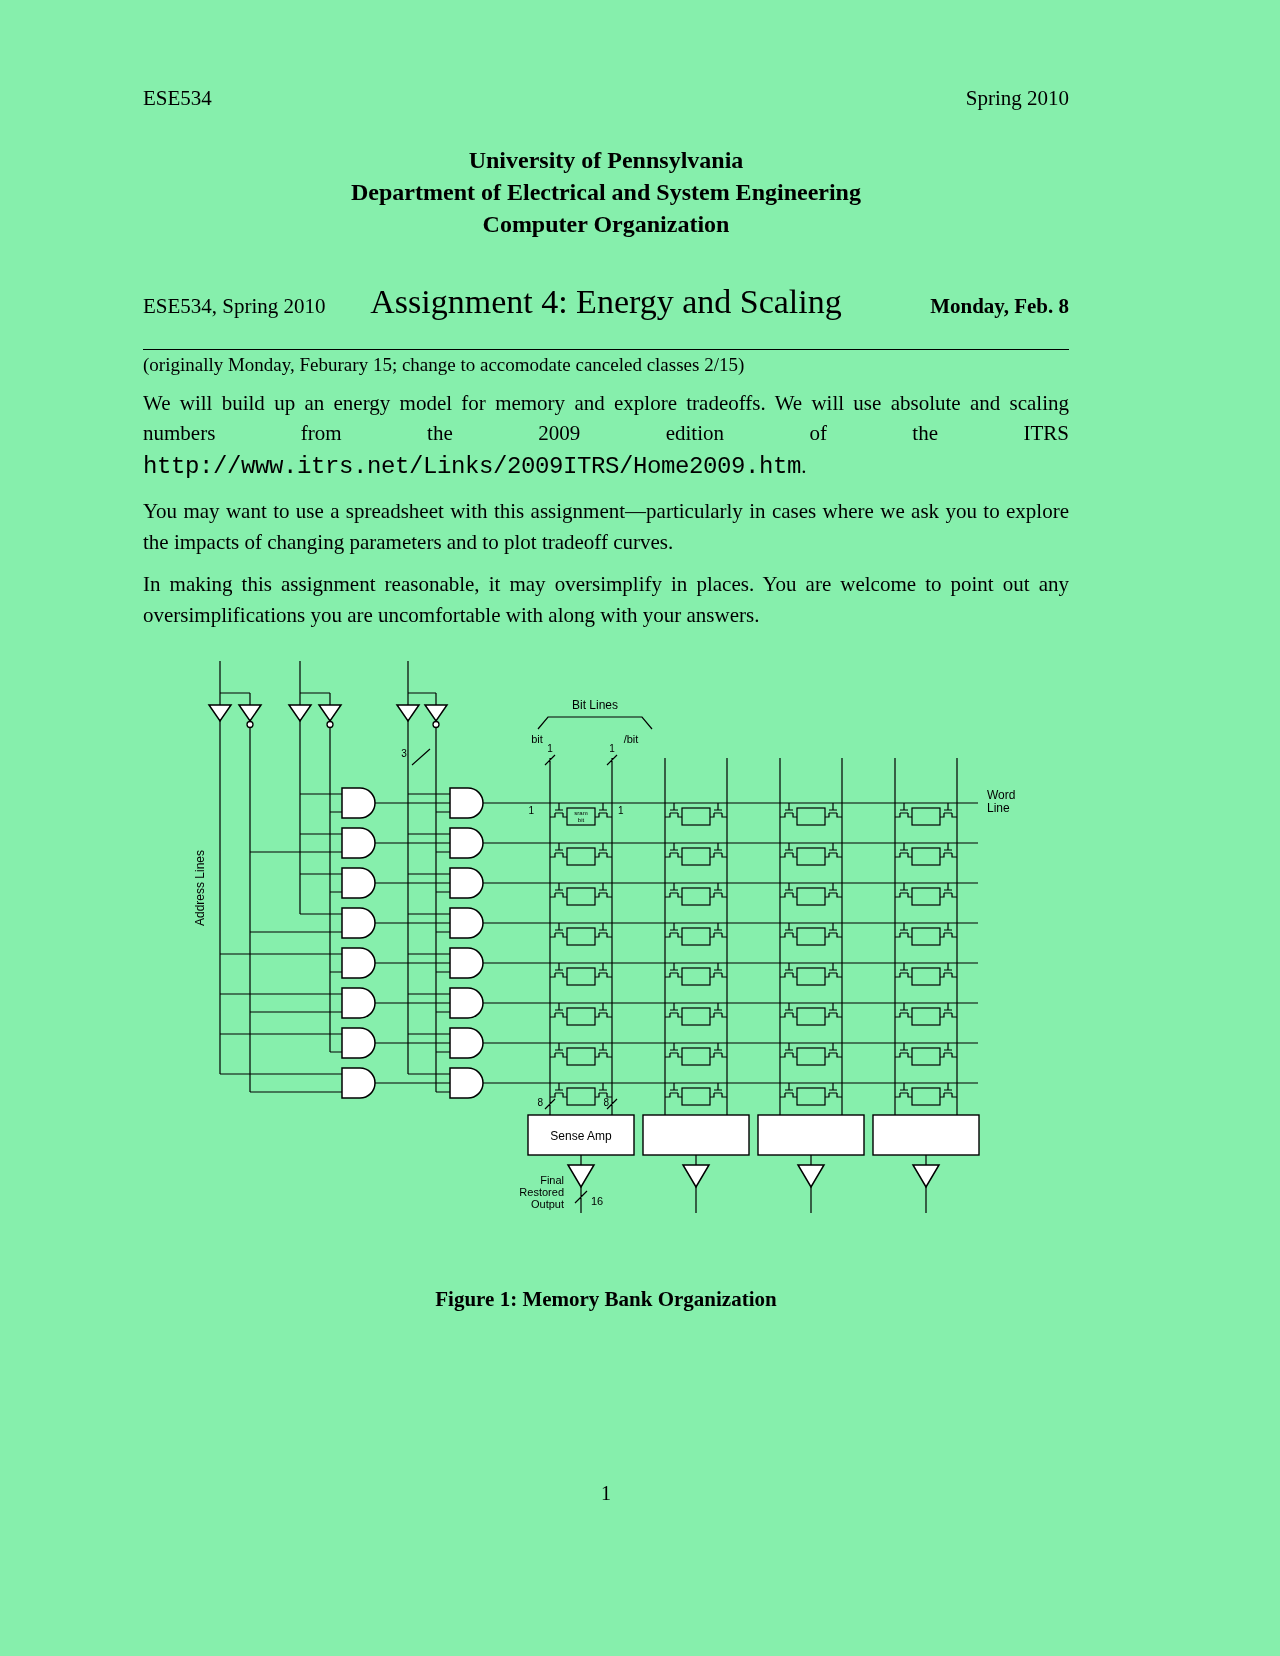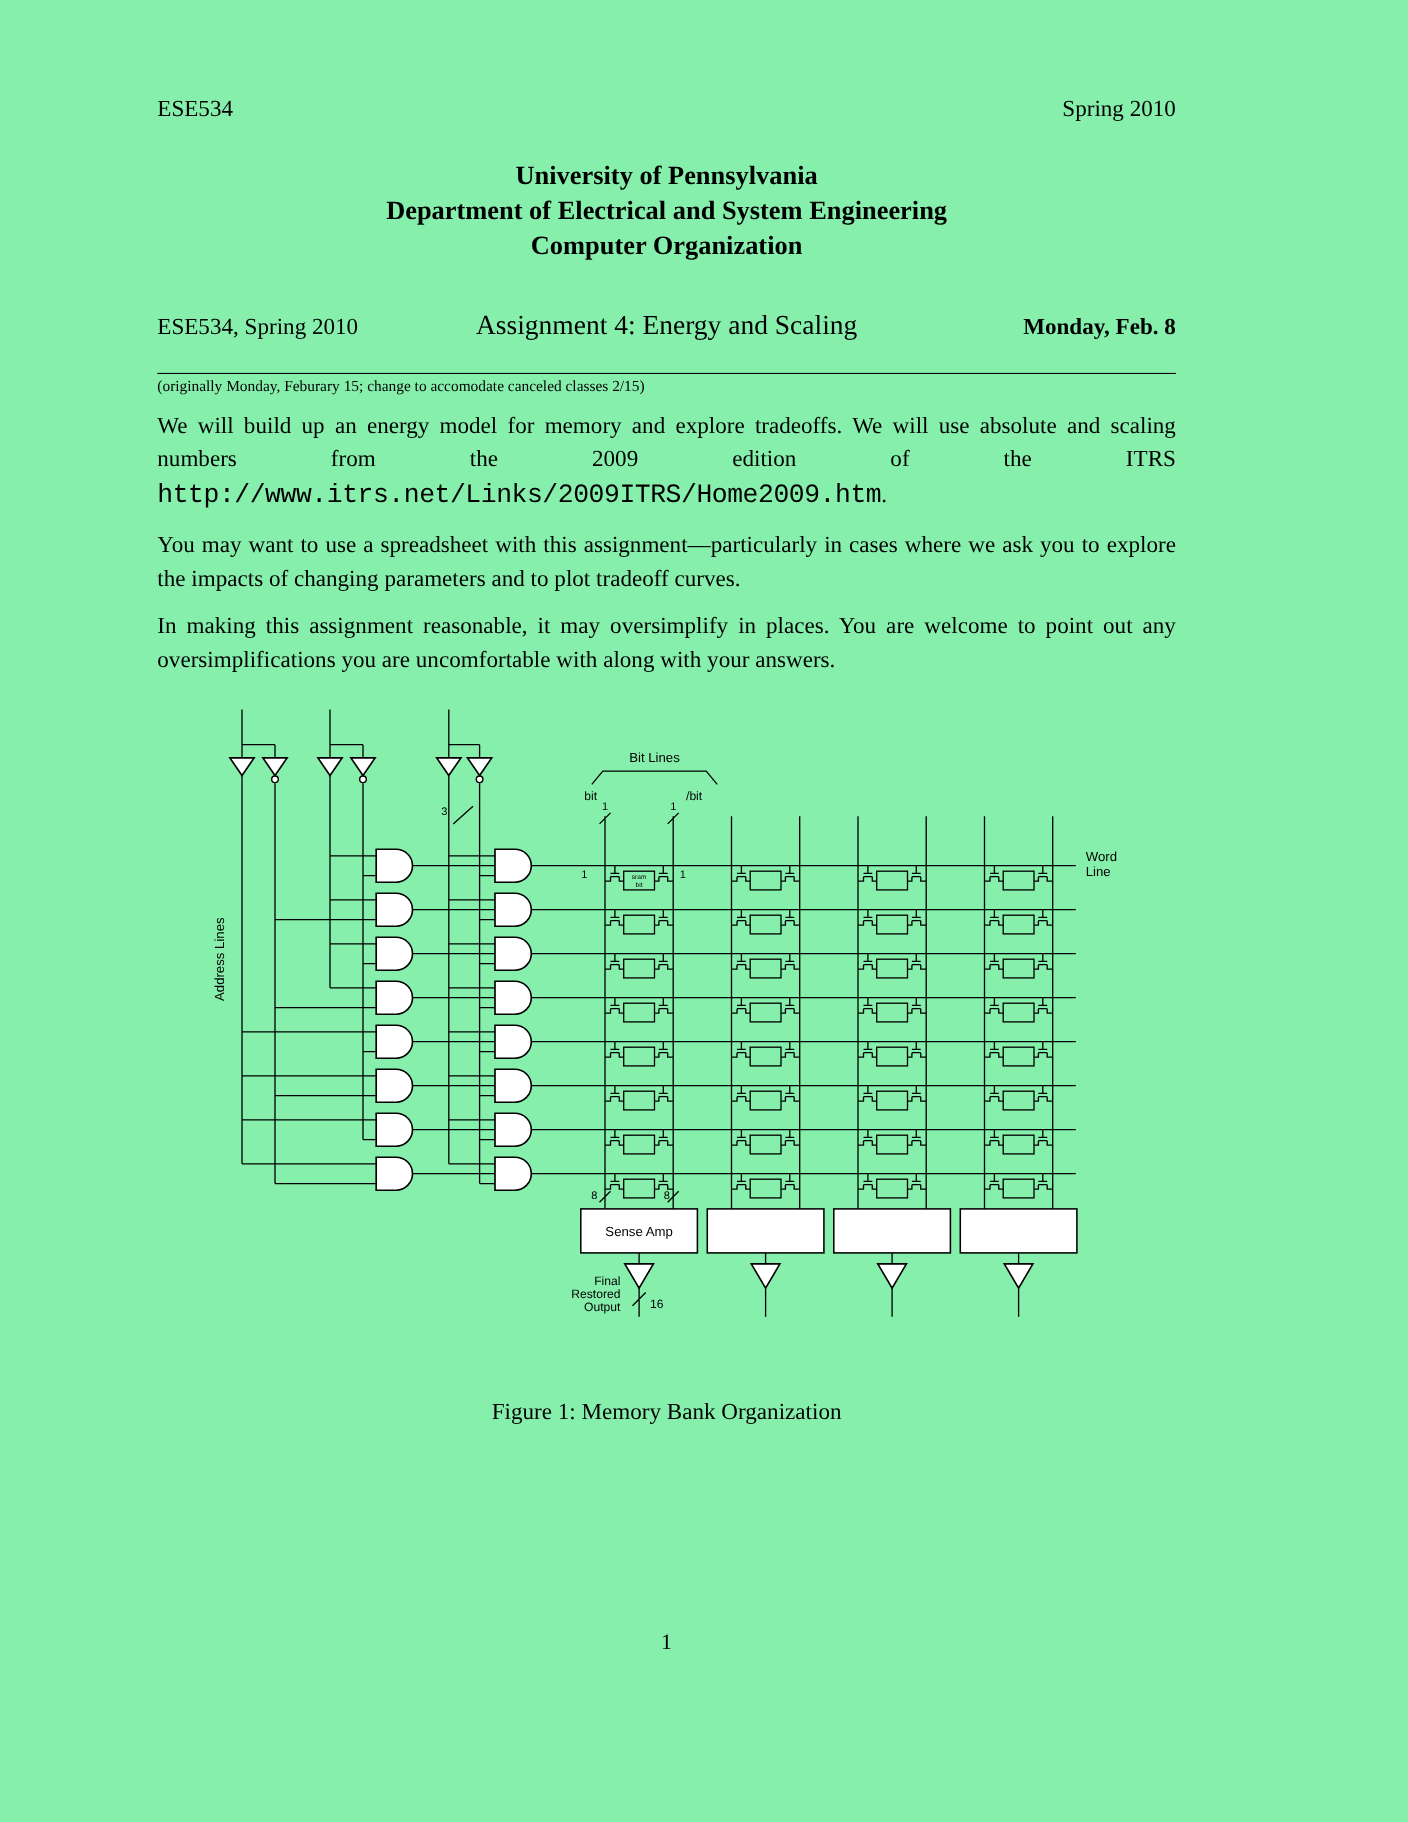--- a/index.html
+++ b/index.html
@@ -10,33 +10,33 @@
     background:#86efac;
     color:#000;
     font-family:"Liberation Serif","DejaVu Serif",serif;
     overflow:hidden;
   }
   .content { width:926px; margin-left:143px; padding-top:86px; }
   .header-row { display:flex; justify-content:space-between; font-size:21px; }
   .title-block { text-align:center; font-weight:bold; font-size:24px; line-height:1.33; margin-top:34px; }
   .assignment-row { display:grid; grid-template-columns:1fr auto 1fr; align-items:baseline; margin-top:42px; font-size:21px; }
   .assignment-row .a-left { justify-self:start; }
-  .assignment-row .a-center { justify-self:center; font-size:25px; }
+  .assignment-row .a-center { justify-self:center; font-size:34px; }
   .assignment-row .a-right { justify-self:end;font-weight:bold; }
   .rule { border:none; border-top:1.6px solid #000; margin-top:28px; }
   .due-line { margin-top:38px; font-size:21px; }
   .due-label { font-weight:bold; }
   .red { color:#cc0000; }
   .sc { font-variant:small-caps; }
   p.body { font-size:21px; line-height:1.46; text-align:justify; margin-top:12px; }
-  p.note { font-size:14px; margin-top:4px; }
+  p.note { font-size:19px; margin-top:4px; }
   .mono { font-family:"Liberation Mono","DejaVu Sans Mono",monospace; font-size:24px; letter-spacing:-0.4px; }
   .figure-wrap { margin-top:22px; margin-left:47px; }
   .figure-wrap svg { display:block; }
-  .fig-caption { text-align:center; font-size:21px; margin-top:34px; }
+  .fig-caption { text-align:center; font-size:21px; margin-top:34px;font-weight:bold; }
   .page-number { position:absolute; top:1482px; left:143px; width:926px; text-align:center; font-size:20px; }
   .fig-label text { font-family:"Liberation Sans","DejaVu Sans",sans-serif; fill:#000; }
 </style>
 </head>
 <body>
 
 <div class="page">
   <div class="content">
 
     <div class="header-row">

